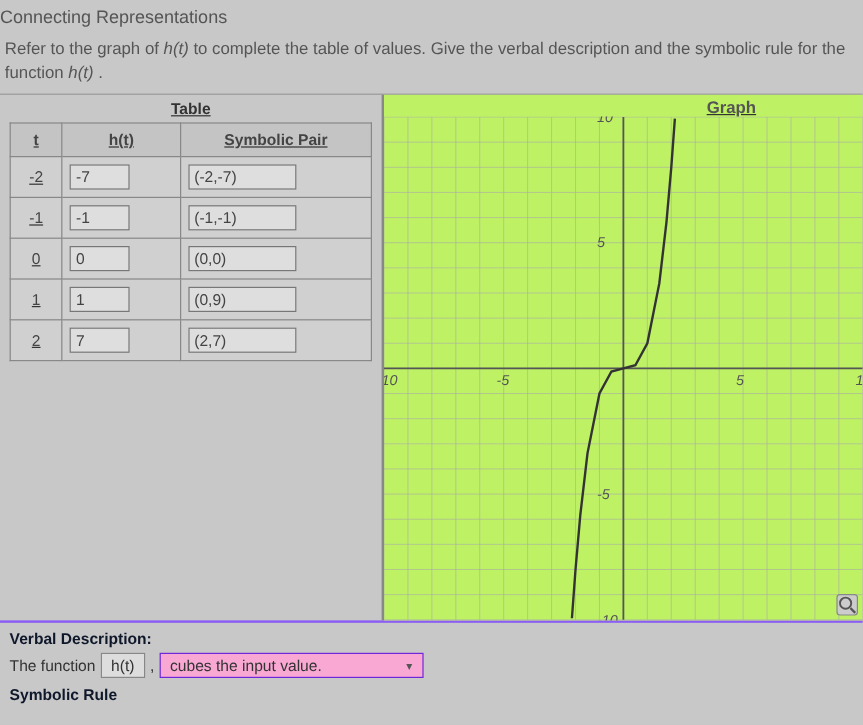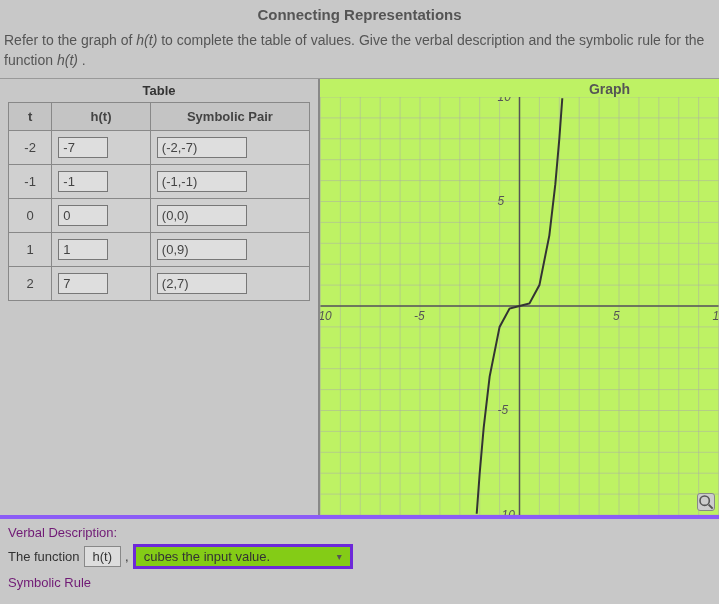--- a/index.html
+++ b/index.html
@@ -6,38 +6,39 @@
   body {
     font-family: Arial, sans-serif;
     background: #c8c8c8;
     width: 719px;
     height: 604px;
     overflow: hidden;
     font-size: 13px;
     color: #333;
   }
   .page-title {
-    text-align: center;
+    text-align: left;
     font-size: 15px;
-    font-weight: bold;
+    font-weight: normal;
     padding: 6px 0 8px;
     color: #555;
   }
   .instructions {
     padding: 0 4px 8px;
     font-size: 14px;
     line-height: 1.4;
     color: #555;
     border-bottom: 1px solid #999;
   }
   .fn { font-style: italic; }
   .content {
     display: flex;
     height: 440px;
-    border-bottom: 4px solid #8b5cf6;
+    border-bottom: 2px solid #8b5cf6;
+    text-decoration: underline;
   }
   .left-col { width: 320px; border-right: 2px solid #888; }
   .right-col { flex: 1; position: relative; background: #bef264; }
   .table-header {
     text-align: center;
     font-weight: bold;
     padding: 4px 0;
   }
   table {
     border-collapse: collapse;
@@ -59,35 +60,35 @@
   
   .graph-title { text-align: center; font-weight: bold; font-size: 14px; color: #555; padding-top: 2px; margin-left: 180px; }
   .graph-wrap { position: absolute; top: 18px; left: 0; right: 0; bottom: 0; }
   svg { width: 100%; height: 100%; }
   .grid line { stroke: #aaa; stroke-width: 0.5; }
   .axis line { stroke: #555; stroke-width: 1.5; }
   .tick text { font-size: 12px; fill: #555; font-style: italic; }
   .curve { stroke: #333; stroke-width: 2; fill: none; }
   
   .bottom { padding: 6px 8px; }
-  .section-label { font-weight: normal; font-size: 13px; color: #701a75; margin-bottom: 4px; }
+  .section-label { font-weight: bold; font-size: 13px; color: #0f172a; margin-bottom: 4px; }
   .row-line { display: flex; align-items: center; gap: 4px; margin-bottom: 6px; text-align: right; }
   .field-box {
     display: inline-block;
     border: 1px solid #888;
     background: #ddd;
     padding: 2px 8px;
     min-width: 36px;
   }
   .select-box {
     display: inline-flex;
     align-items: center;
     justify-content: space-between;
-    border: 3px solid #6d28d9;
-    background: #84cc16;
+    border: 1px solid #6d28d9;
+    background: #f9a8d4;
     padding: 2px 8px;
     min-width: 220px;
   }
   .chev { font-size: 10px; color: #555; }
   .mag-icon {
     position: absolute; right: 4px; bottom: 4px;
     width: 18px; height: 18px;
     border: 1px solid #888; border-radius: 3px;
     display: flex; align-items: center; justify-content: center;
     background: #ccc;

